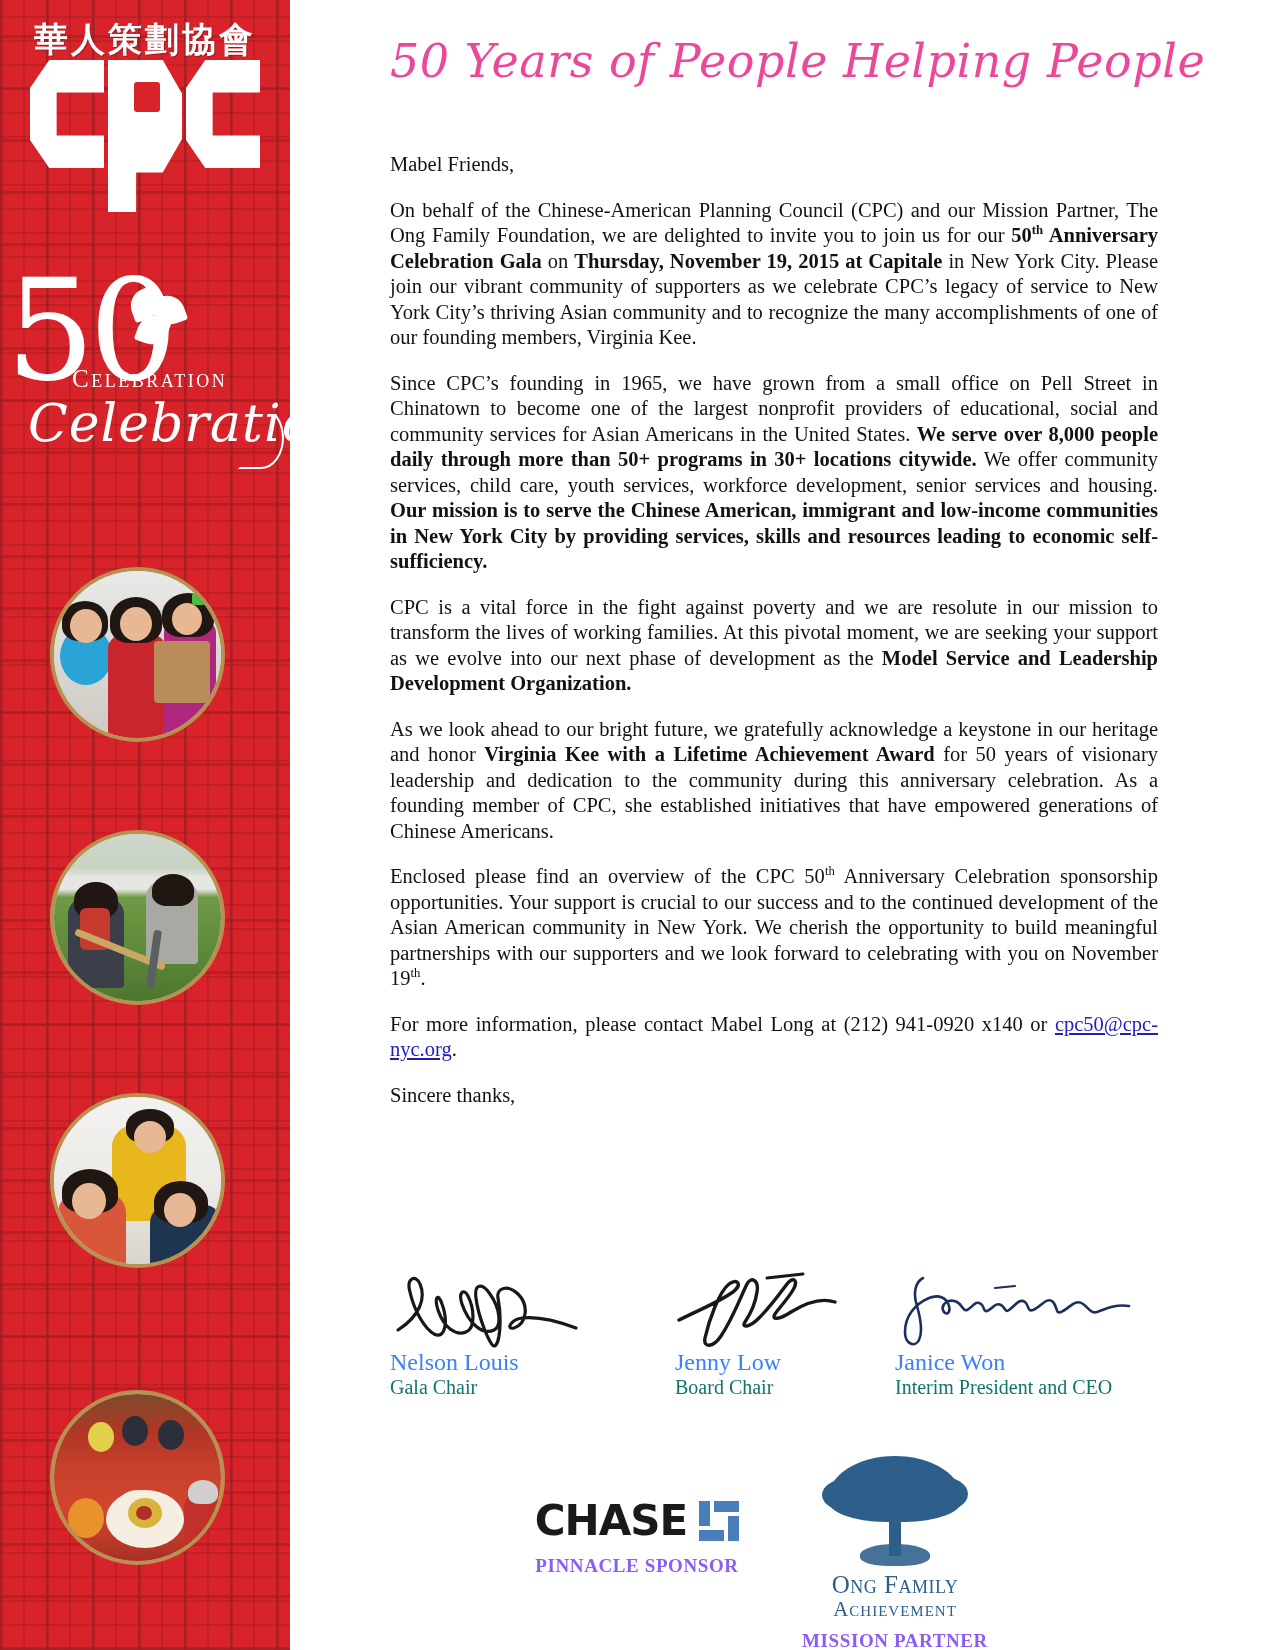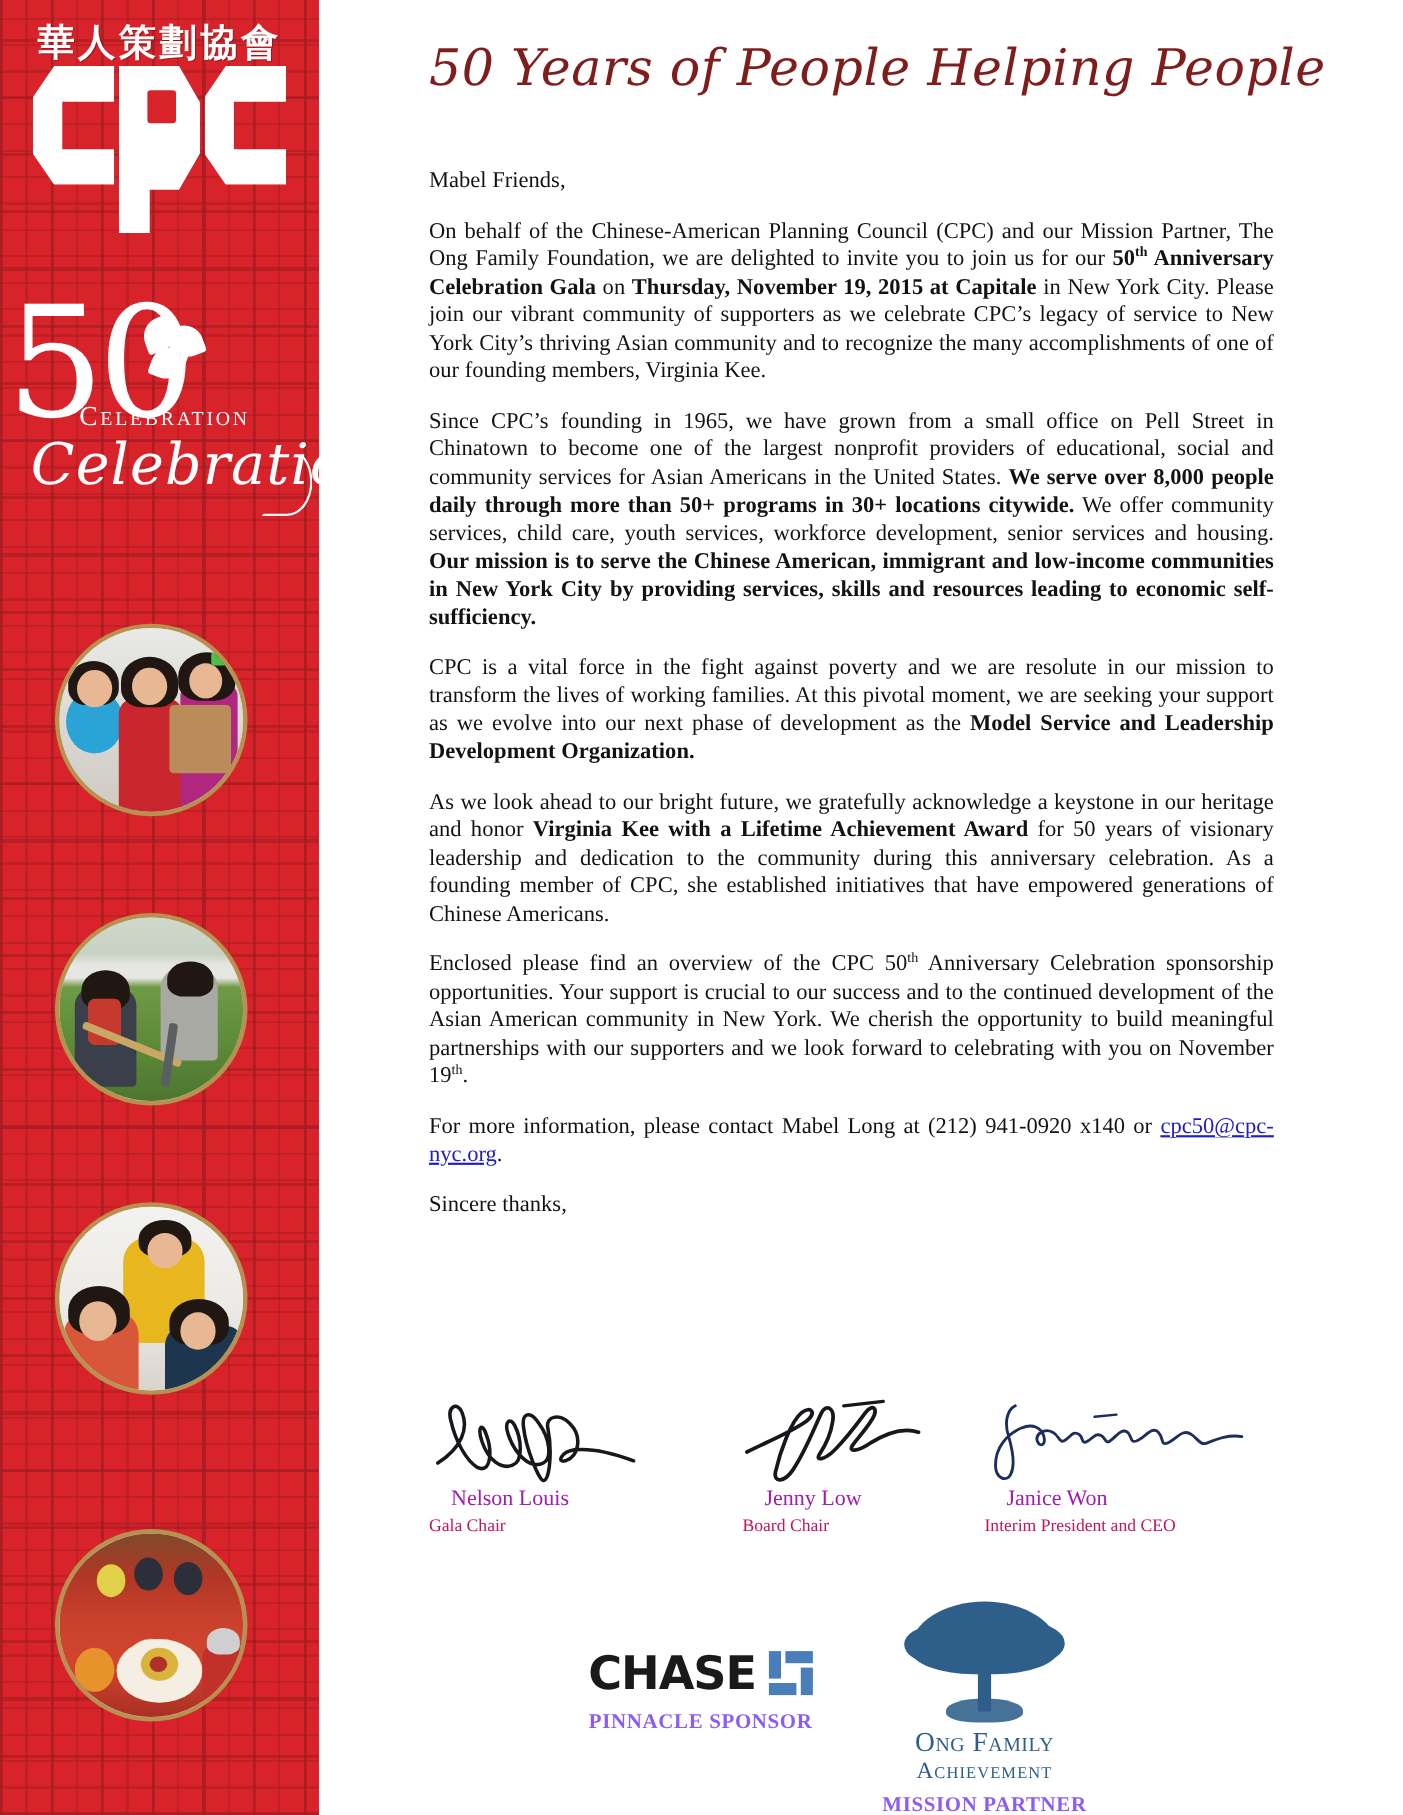--- a/index.html
+++ b/index.html
@@ -202,21 +202,21 @@
     left: 290px; top: 0;
     width: 985px; height: 1650px;
     background: #ffffff;
   }
   .headline {
     position: absolute;
     left: 100px;
     top: 38px;
     width: 790px;
     text-align: center;
-    color: #7f1d1d;
+    color: #ec4899;
     font-family: "DejaVu Serif", serif;
     font-style: italic;
     font-size: 46px;
     line-height: 1;
     letter-spacing: 0.5px;
     white-space: nowrap;
   }
 
   .letter {
     position: absolute;
@@ -255,29 +255,28 @@
     position: absolute;
     top: 0;
     width: 270px;
   }
   .sig-col.c1 { left: 0px; }
   .sig-col.c2 { left: 285px; }
   .sig-col.c3 { left: 505px; }
   .sig-img { height: 92px; position: relative; }
   .sig-name {
     font-family: "Liberation Serif", serif;
+    font-size: 24px;
+    color: #3b82f6;
+    line-height: 25px;
+  }
+  .sig-title {
+    font-family: "Liberation Serif", serif;
     font-size: 20px;
-    color: #a21caf;
-    line-height: 25px;
-    margin-left: 20px;
-  }
-  .sig-title {
-    font-family: "Liberation Serif", serif;
-    font-size: 16px;
-    color: #be185d;
+    color: #0f766e;
     line-height: 25px;
   }
 
   
   .sponsors {
     position: absolute;
     left: 170px;
     top: 1452px;
     width: 660px;
     height: 180px;

